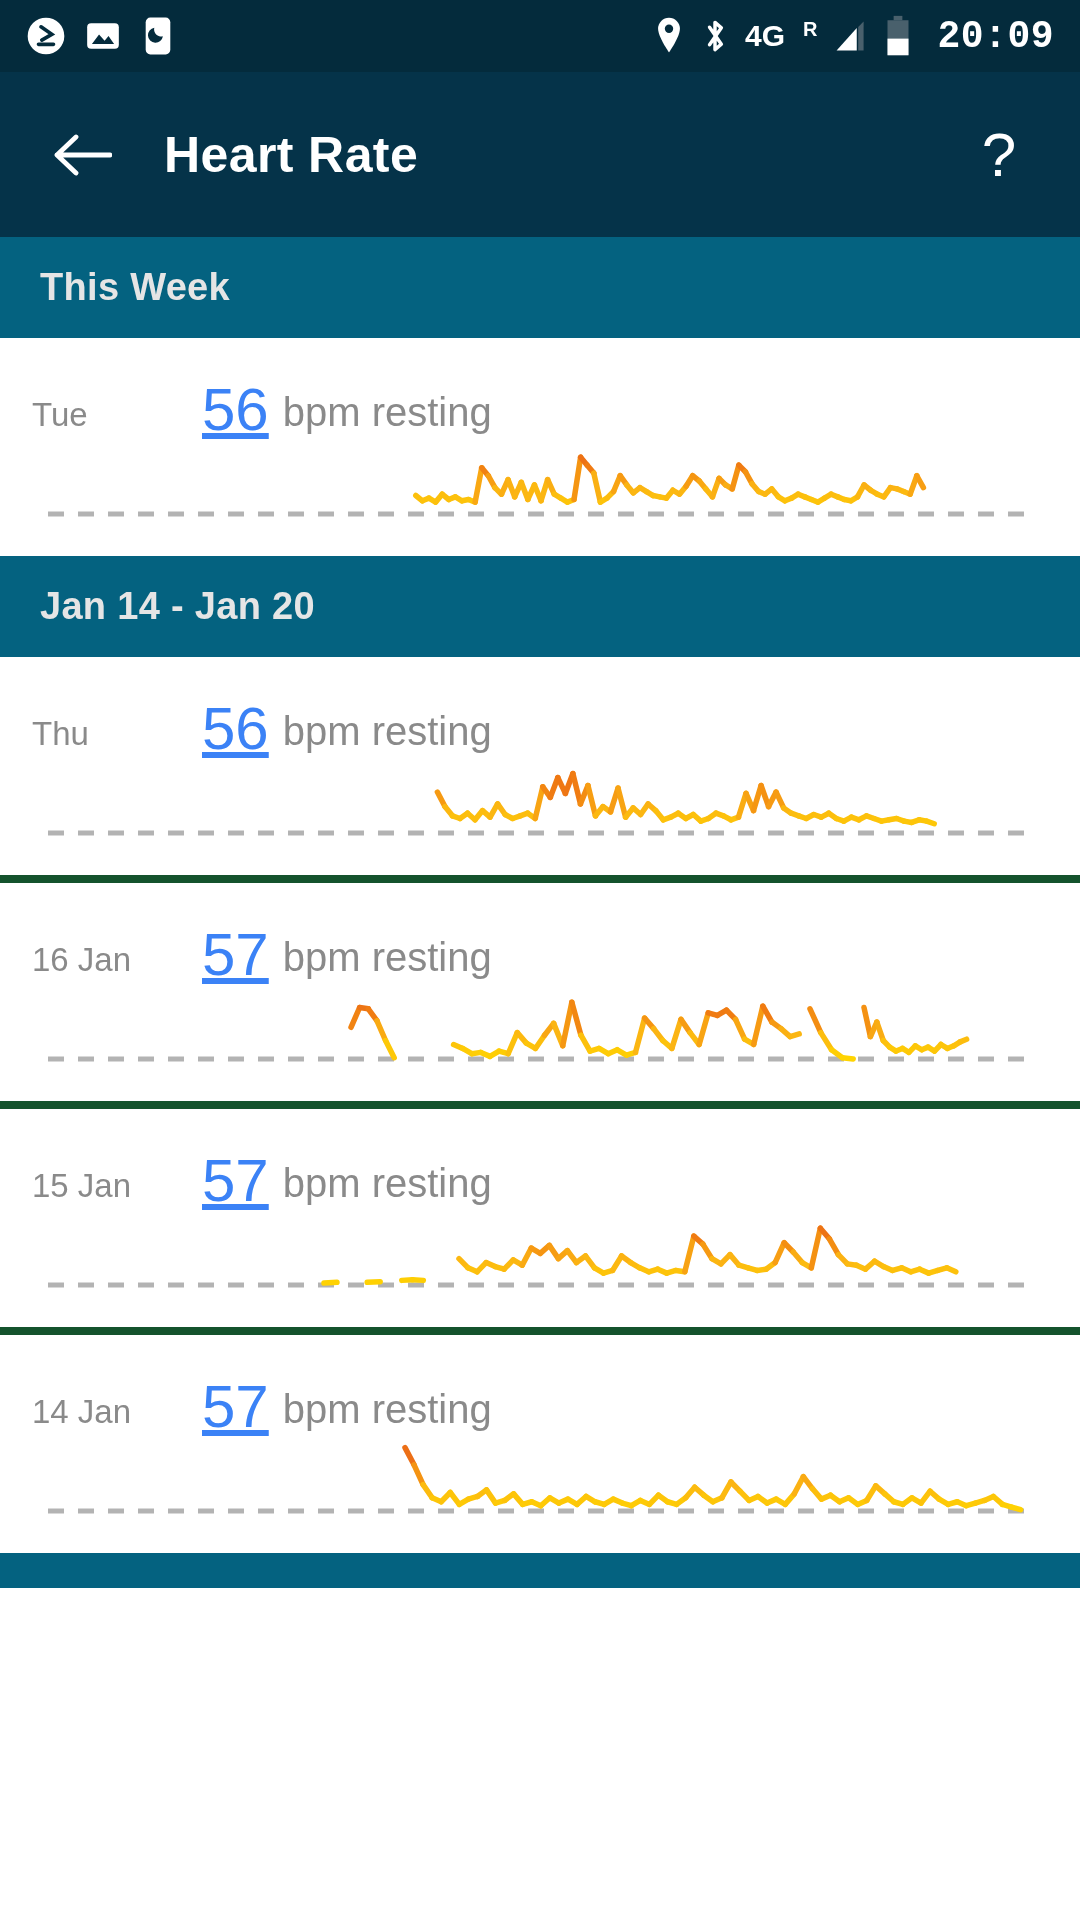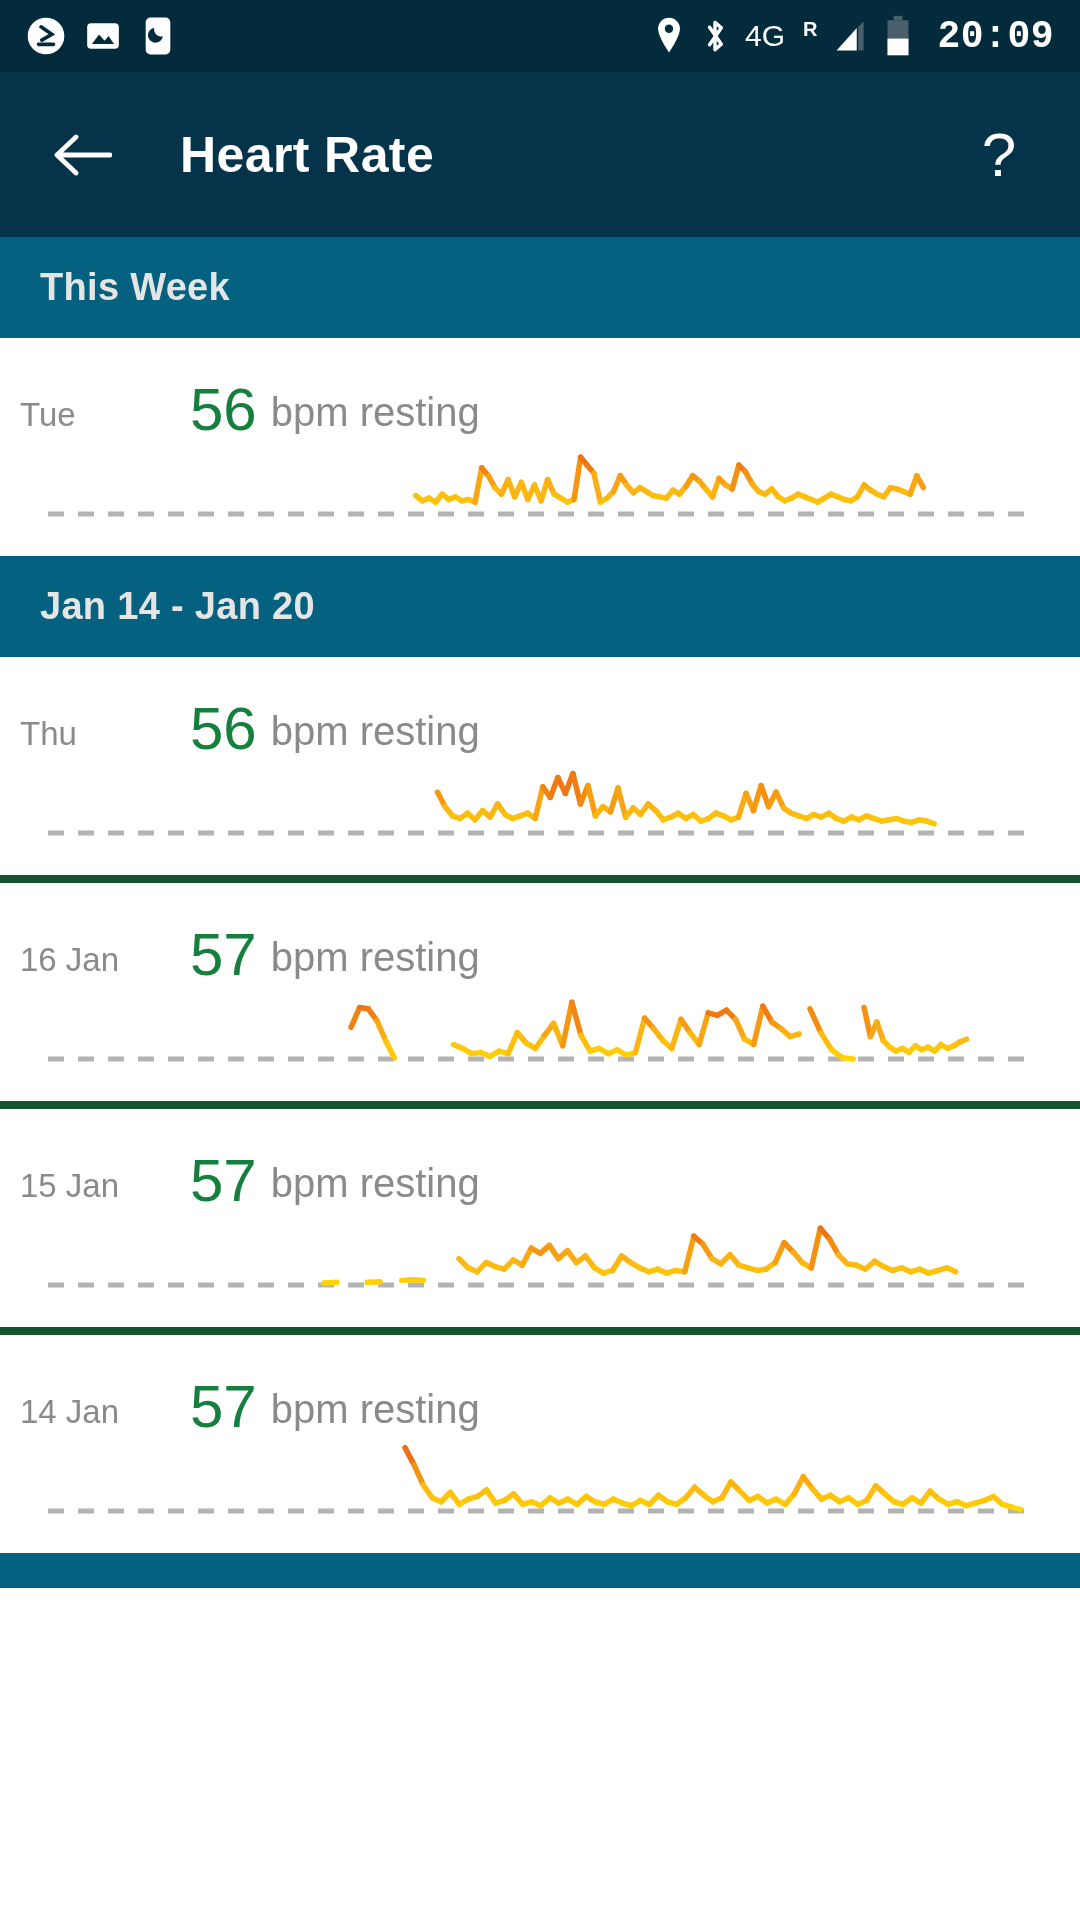--- a/index.html
+++ b/index.html
@@ -19,34 +19,34 @@
     padding:0 26px;
     color:#ffffff;
   }
   .sb-left { display:flex; align-items:center; gap:18px; }
   .sb-right { margin-left:auto; display:flex; align-items:center; gap:16px; }
   .sb-icon { display:flex; align-items:center; justify-content:center; }
   .sb-time {
     font-size:38px; font-weight:bold; letter-spacing:0.5px;
     color:#ffffff; margin-left:10px;font-family:Liberation Mono, monospace;
   }
-  .net-label { font-size:30px; font-weight:normal; line-height:1; }
+  .net-label { font-size:30px; font-weight:bold; line-height:1; }
   .net-roam { font-size:20px; font-weight:bold; line-height:1; position:relative; top:-7px; margin-left:2px; }
 
   
   .appbar {
     height:165px; width:100%;
     background:#053349;
     display:flex; align-items:center;
     padding:0 46px;
   }
   .back-btn { width:72px; height:72px; display:flex; align-items:center; justify-content:center; cursor:pointer; }
   .appbar-title {
     font-size:50px; font-weight:bold; color:#ffffff;
-    margin-left:62px; letter-spacing:0.4px;
+    margin-left:46px; letter-spacing:0.4px;
   }
   .help-btn { margin-left:auto; width:70px; height:70px; display:flex; align-items:center; justify-content:center; cursor:pointer; }
   .help-glyph { font-size:62px; color:#ffffff; font-weight:normal; line-height:1; }
 
   
   .section-header {
     height:101px; width:100%;
     background:#046280;
     display:flex; align-items:center;
     padding-left:40px;
@@ -54,28 +54,28 @@
   .section-header.partial { height:35px; }
   .section-header-label {
     font-size:38px; font-weight:bold; color:#e5e5e5; letter-spacing:0.3px;
   }
 
   
   .day-row { width:100%; background:#ffffff; position:relative; }
   .day-row.divided { border-top:8px solid #14532d; }
   .day-head {
     display:flex; align-items:baseline;
-    padding:38px 0 0 20px;
+    padding:38px 0 0 32px;
   }
   .day-label {
     font-size:33px; color:#8a8a8a; width:170px; flex:0 0 170px;
   }
   .bpm-value {
-    font-size:60px; color:#15803d; font-weight:normal;
-    line-height:1; position:relative; top:4px;
+    font-size:60px; color:#3b82f6; font-weight:normal;
+    line-height:1; position:relative; top:4px;text-decoration:underline;
   }
   .bpm-unit { font-size:40px; color:#8a8a8a; margin-left:14px; }
 
   .chart-wrap { width:100%; height:120px; position:relative; }
   .chart-wrap svg { display:block; width:100%; height:100%; }
 </style>
 </head>
 <body>
 
 <div id="app">

